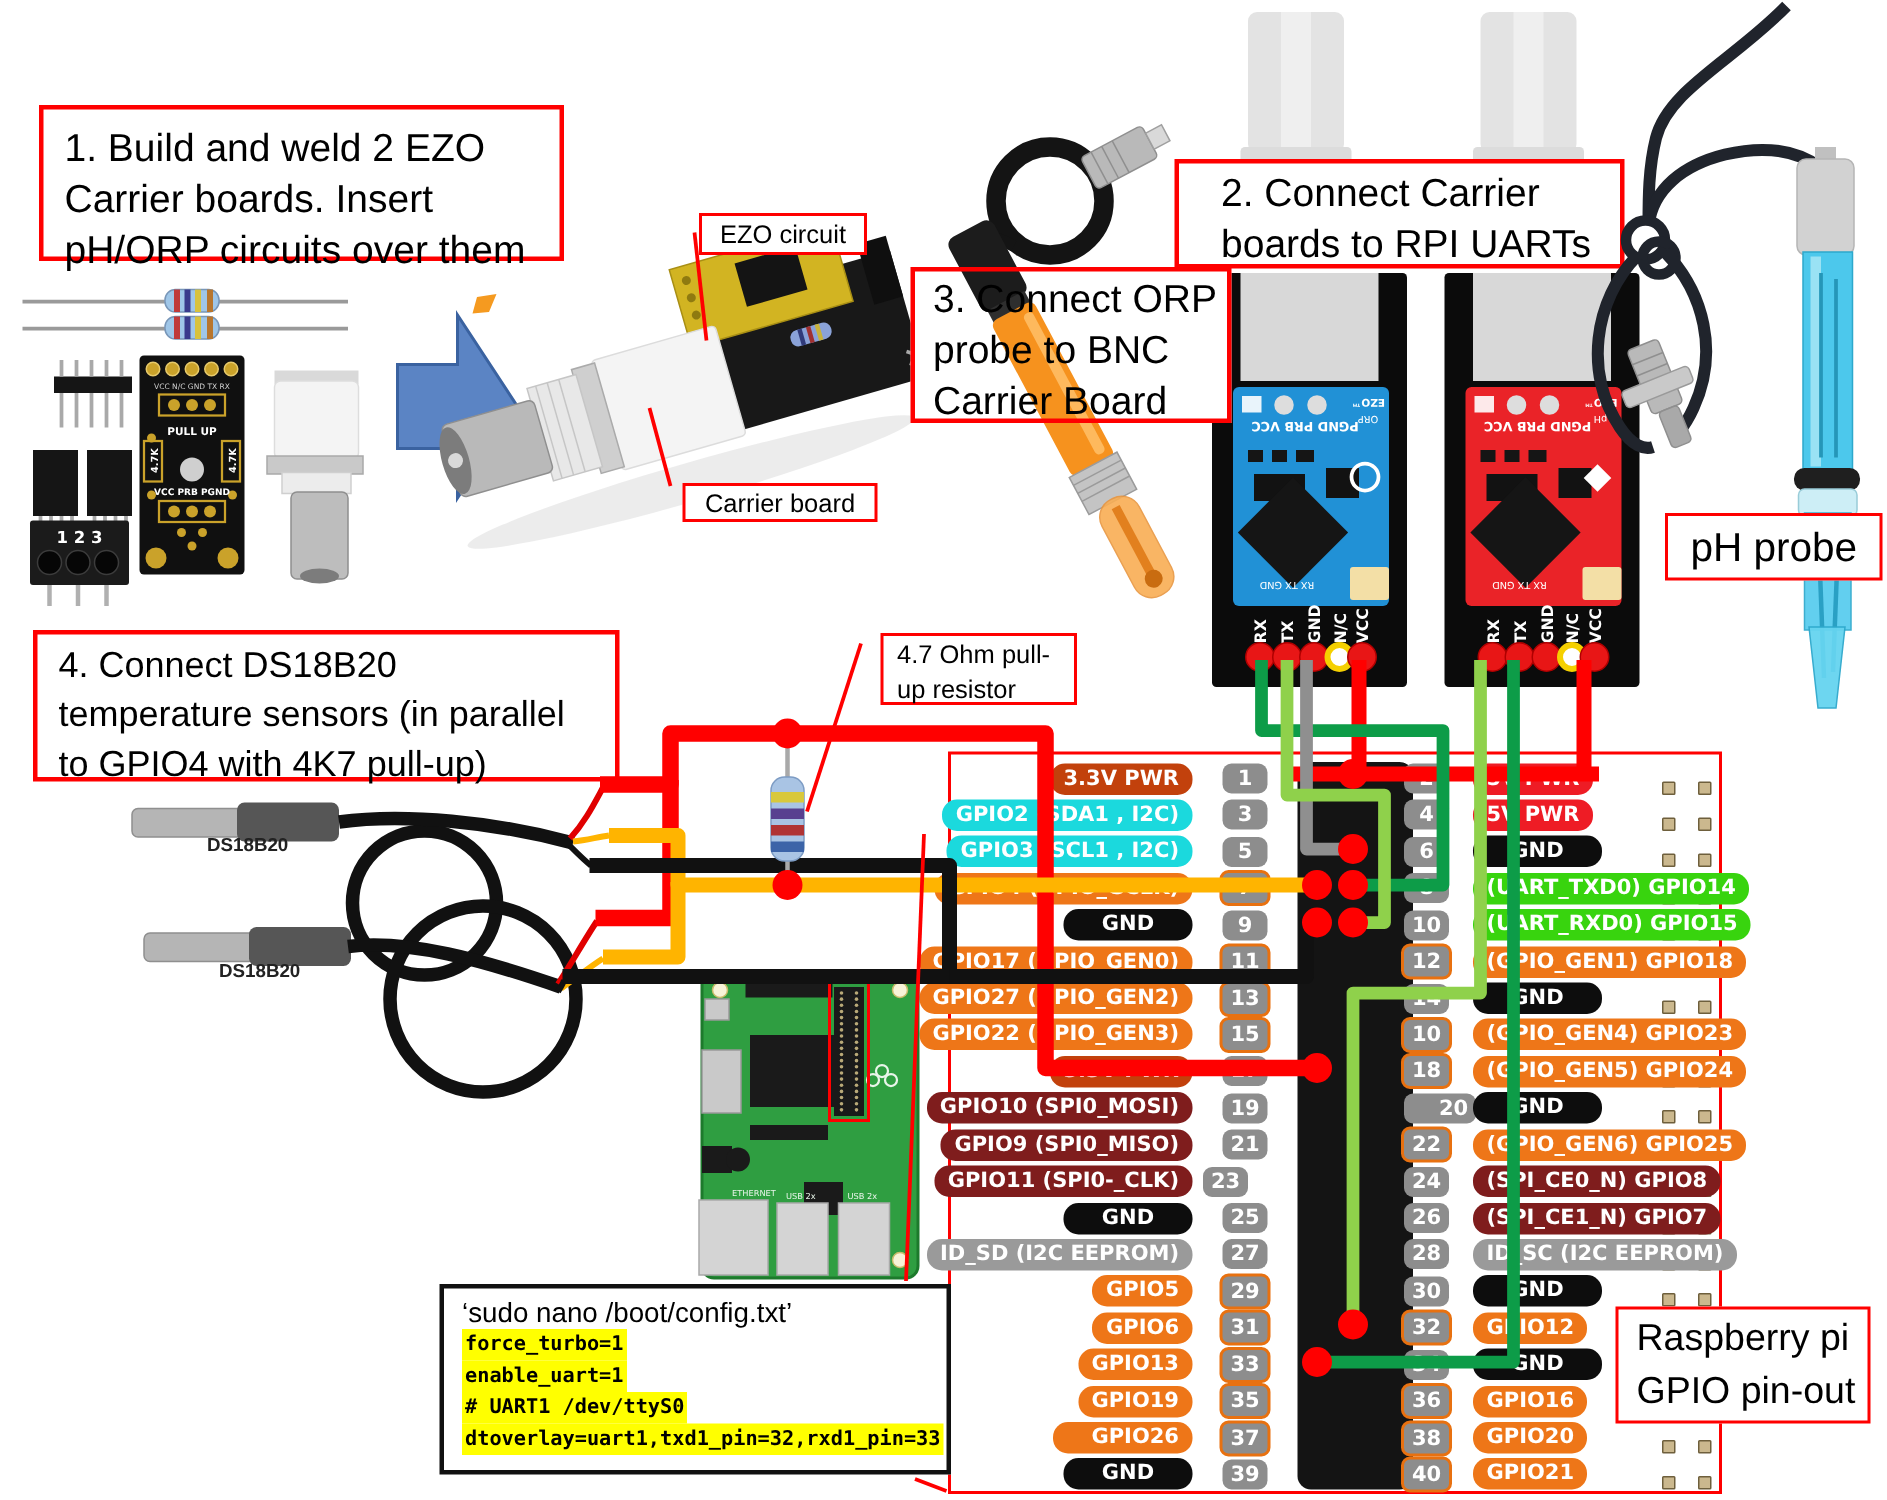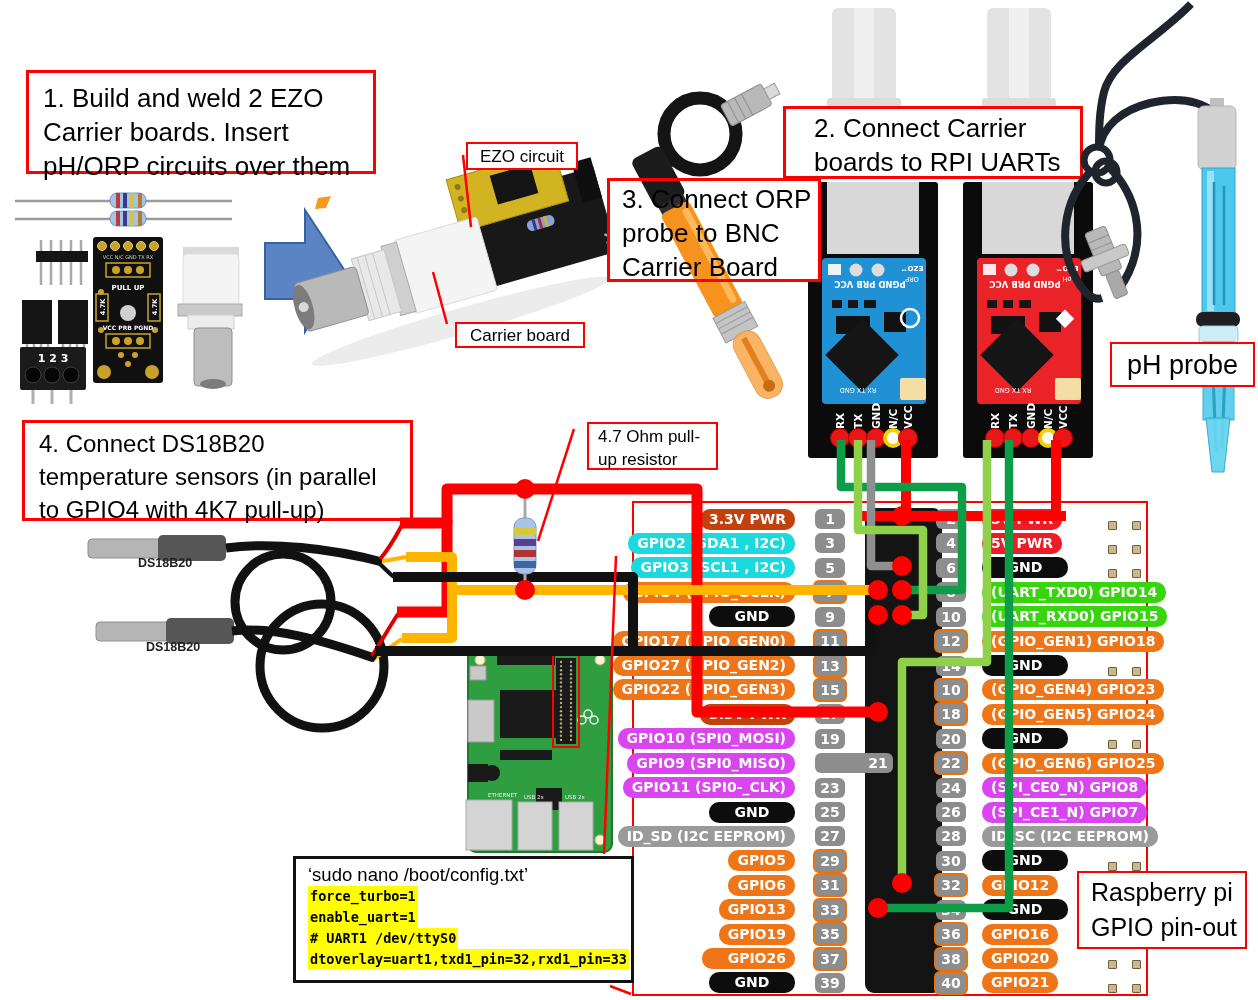--- a/index.html
+++ b/index.html
@@ -35,21 +35,21 @@
   #gpio{position:absolute;left:632px;top:501px;width:516px;height:495px;background:#fff;
         border:2px solid #ff0000;box-sizing:border-box;z-index:1;}
   #gpio-header{position:absolute;left:231px;top:5px;width:77px;height:485px;background:#141414;border-radius:9px;}
   .hole{position:absolute;width:7px;height:7px;background:#cbb88e;border:1px solid #6e5f3c;border-radius:1px;}
   .pill{position:absolute;height:21px;line-height:21px;border-radius:10px;color:#fff;
         font-family:"DejaVu Sans",sans-serif;font-weight:bold;font-size:14px;
         padding:0 9px;white-space:nowrap;}
   .pill.center{text-align:center;}
   .t-pwr33{background:#c2410c}.t-pwr5{background:#ee1c25}
   .t-gnd{background:#0d0d0d;min-width:68px;text-align:center}
-  .t-gpio{background:#ee7618}.t-i2c{background:#1bd9dd}.t-spi{background:#d946ef}
+  .t-gpio{background:#ee7618}.t-i2c{background:#1bd9dd}.t-spi{background:#7f1d1d}
   .t-uart{background:#38d40e}.t-id{background:#9a9a9a}
   .pinnum{position:absolute;width:30px;height:20px;line-height:20px;background:#8d8d8d;
           border-radius:6px;color:#fff;text-align:center;font-family:"DejaVu Sans",sans-serif;
           font-weight:bold;font-size:14px;}
   .pinnum.accent{border:2px solid #e87110;margin-left:-2px;margin-top:-2px;}
   text{font-family:"DejaVu Sans",sans-serif;}
 </style>
 </head>
 <body>
 
@@ -113,23 +113,23 @@
         <div class="pinnum accent" style="left: 181px; top: 128.1px;">11</div>
         <div class="pill center t-gpio" style="top: 152.02px; right: 351px;">GPIO27 (GPIO_GEN2)</div>
         <div class="pinnum accent" style="left: 181px; top: 152.52px;">13</div>
         <div class="pill center t-gpio" style="top: 176.44px; right: 351px;">GPIO22 (GPIO_GEN3)</div>
         <div class="pinnum accent" style="left: 181px; top: 176.94px;">15</div>
         <div class="pill center t-pwr33" style="top: 200.86px; right: 351px;">3.3V PWR</div>
         <div class="pinnum" style="left: 181px; top: 201.36px;">17</div>
         <div class="pill center t-spi" style="top: 225.28px; right: 351px;">GPIO10 (SPI0_MOSI)</div>
         <div class="pinnum" style="left: 181px; top: 225.78px;">19</div>
         <div class="pill center t-spi" style="top: 249.7px; right: 351px;">GPIO9 (SPI0_MISO)</div>
-        <div class="pinnum" style="left: 181px; top: 250.2px; padding-left: 48px;">21</div>
+        <div class="pinnum" style="left: 181px; top: 250.2px;">21</div>
         <div class="pill center t-spi" style="top: 274.12px; right: 351px;">GPIO11 (SPI0-_CLK)</div>
-        <div class="pinnum" style="left: 181px; top: 274.62px;">23</div>
+        <div class="pinnum" style="left: 168px; top: 274.62px;">23</div>
         <div class="pill center t-gnd" style="top: 298.54px; right: 351px;">GND</div>
         <div class="pinnum" style="left: 181px; top: 299.04px;">25</div>
         <div class="pill center t-id" style="top: 322.96px; right: 351px;">ID_SD (I2C EEPROM)</div>
         <div class="pinnum" style="left: 181px; top: 323.46px;">27</div>
         <div class="pill center t-gpio" style="top: 347.38px; right: 351px;">GPIO5</div>
         <div class="pinnum accent" style="left: 181px; top: 347.88px;">29</div>
         <div class="pill center t-gpio" style="top: 371.8px; right: 351px;">GPIO6</div>
         <div class="pinnum accent" style="left: 181px; top: 372.3px;">31</div>
         <div class="pill center t-gpio" style="top: 396.22px; right: 351px;">GPIO13</div>
         <div class="pinnum accent" style="left: 181px; top: 396.72px;">33</div>
@@ -150,21 +150,21 @@
         <div class="pinnum" style="left: 302px; top: 103.68px;">10</div>
         <div class="pill t-uart" style="top: 103.18px; left: 348px;">(UART_RXD0) GPIO15</div>
         <div class="pinnum accent" style="left: 302px; top: 128.1px;">12</div>
         <div class="pill t-gpio" style="top: 127.6px; left: 348px;">(GPIO_GEN1) GPIO18</div>
         <div class="pinnum" style="left: 302px; top: 152.52px;">14</div>
         <div class="pill t-gnd" style="top: 152.02px; left: 348px;">GND</div>
         <div class="pinnum accent" style="left: 302px; top: 176.94px;">10</div>
         <div class="pill t-gpio" style="top: 176.44px; left: 348px;">(GPIO_GEN4) GPIO23</div>
         <div class="pinnum accent" style="left: 302px; top: 201.36px;">18</div>
         <div class="pill t-gpio" style="top: 200.86px; left: 348px;">(GPIO_GEN5) GPIO24</div>
-        <div class="pinnum" style="left: 302px; top: 225.78px;">20</div>
+        <div class="pinnum" style="left: 302px; top: 225.78px; padding-left: 18px;">20</div>
         <div class="pill t-gnd" style="top: 225.28px; left: 348px;">GND</div>
         <div class="pinnum accent" style="left: 302px; top: 250.2px;">22</div>
         <div class="pill t-gpio" style="top: 249.7px; left: 348px;">(GPIO_GEN6) GPIO25</div>
         <div class="pinnum" style="left: 302px; top: 274.62px;">24</div>
         <div class="pill t-spi" style="top: 274.12px; left: 348px;">(SPI_CE0_N) GPIO8</div>
         <div class="pinnum" style="left: 302px; top: 299.04px;">26</div>
         <div class="pill t-spi" style="top: 298.54px; left: 348px;">(SPI_CE1_N) GPIO7</div>
         <div class="pinnum" style="left: 302px; top: 323.46px;">28</div>
         <div class="pill t-id" style="top: 322.96px; left: 348px;">ID_SC (I2C EEPROM)</div>
         <div class="pinnum" style="left: 302px; top: 347.88px;">30</div>

